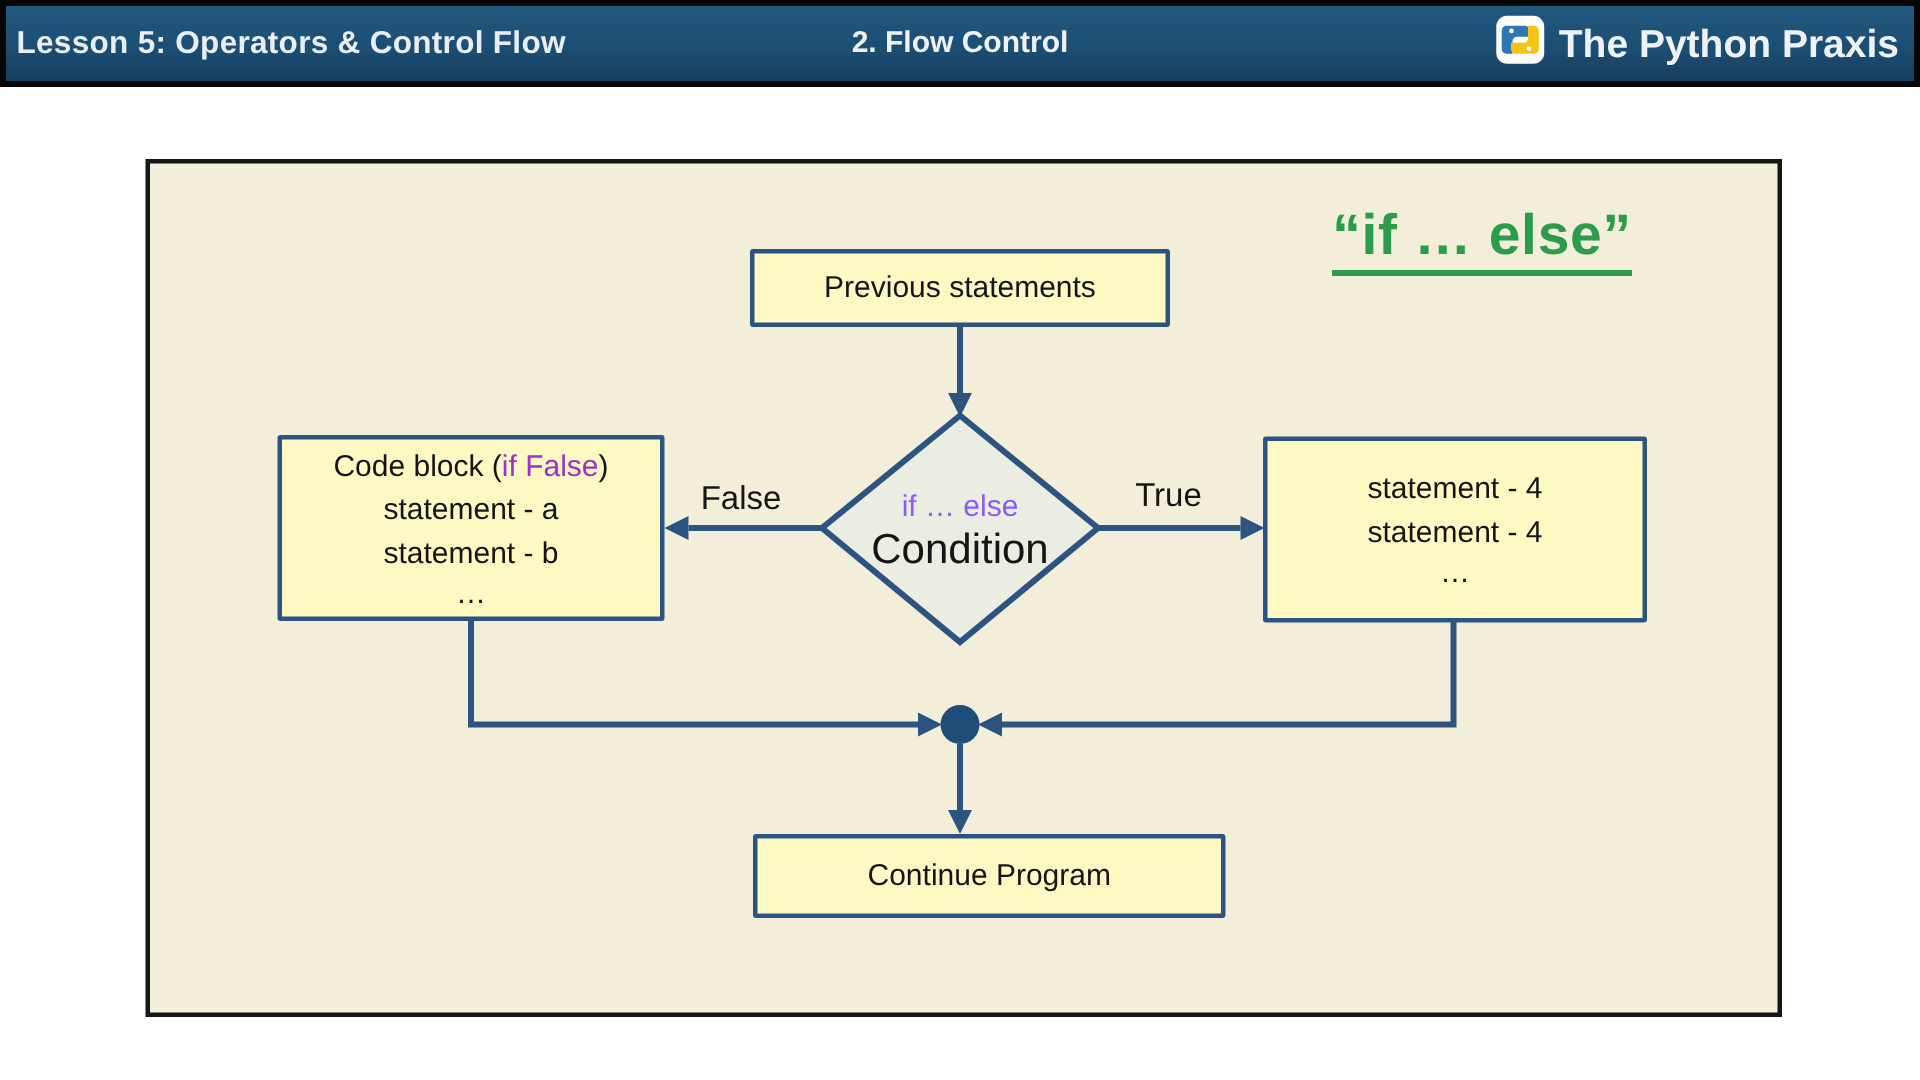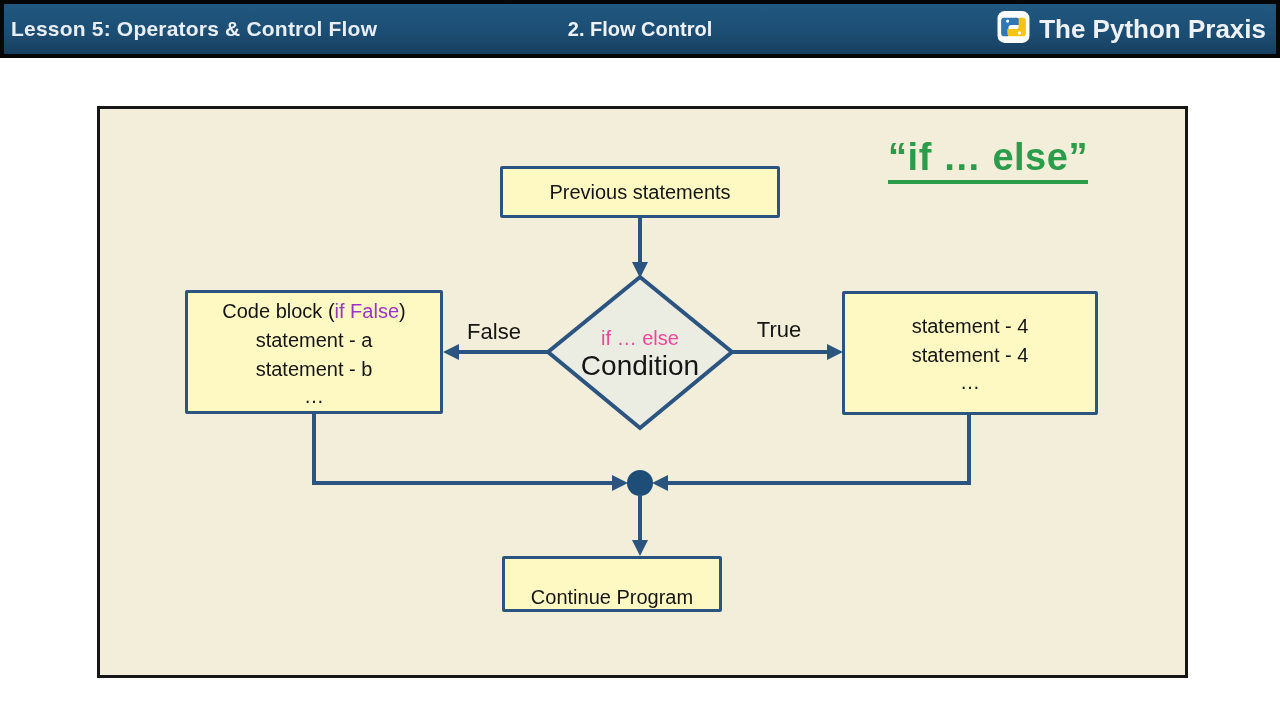--- a/index.html
+++ b/index.html
@@ -39,21 +39,21 @@
     display:flex;align-items:center;justify-content:center;text-align:center;
     color:#151515;font-size:20px;border-radius:2px;
   }
   .fbox.multi{flex-direction:column;justify-content:center;line-height:29px;padding:2px 4px;}
   .kw{color:#9b34c4;}
   .ellipsis-line{line-height:24px;}
   
   .diamond-text{
     position:absolute;left:555px;top:325px;width:170px;text-align:center;color:#151515;
   }
-  .diamond-line1{color:#ec4899;font-size:20px;line-height:26px;}
+  .diamond-line1{color:#8b5cf6;font-size:20px;line-height:26px;}
   .diamond-line2{font-size:28px;line-height:30px;}
   
   .branch-label{
     position:absolute;font-size:22px;color:#151515;text-align:center;
   }
   
   .heading{
     position:absolute;left:858px;top:138px;width:260px;text-align:center;line-height:1;
   }
   .heading .h1{
@@ -142,17 +142,17 @@
     <div>statement - b</div>
     <div class="ellipsis-line">…</div>
   </div>
 
   <div class="fbox multi" style="left:842px;top:291px;width:256px;height:124px;">
     <div>statement - 4</div>
     <div>statement - 4</div>
     <div class="ellipsis-line">…</div>
   </div>
 
-  <div class="fbox" style="left:502px;top:556px;width:220px;height:56px;align-items:flex-end;">
+  <div class="fbox" style="left:502px;top:556px;width:315px;height:56px;">
     <span>Continue Program</span>
   </div>
 
 </div>
 
 </body></html>

